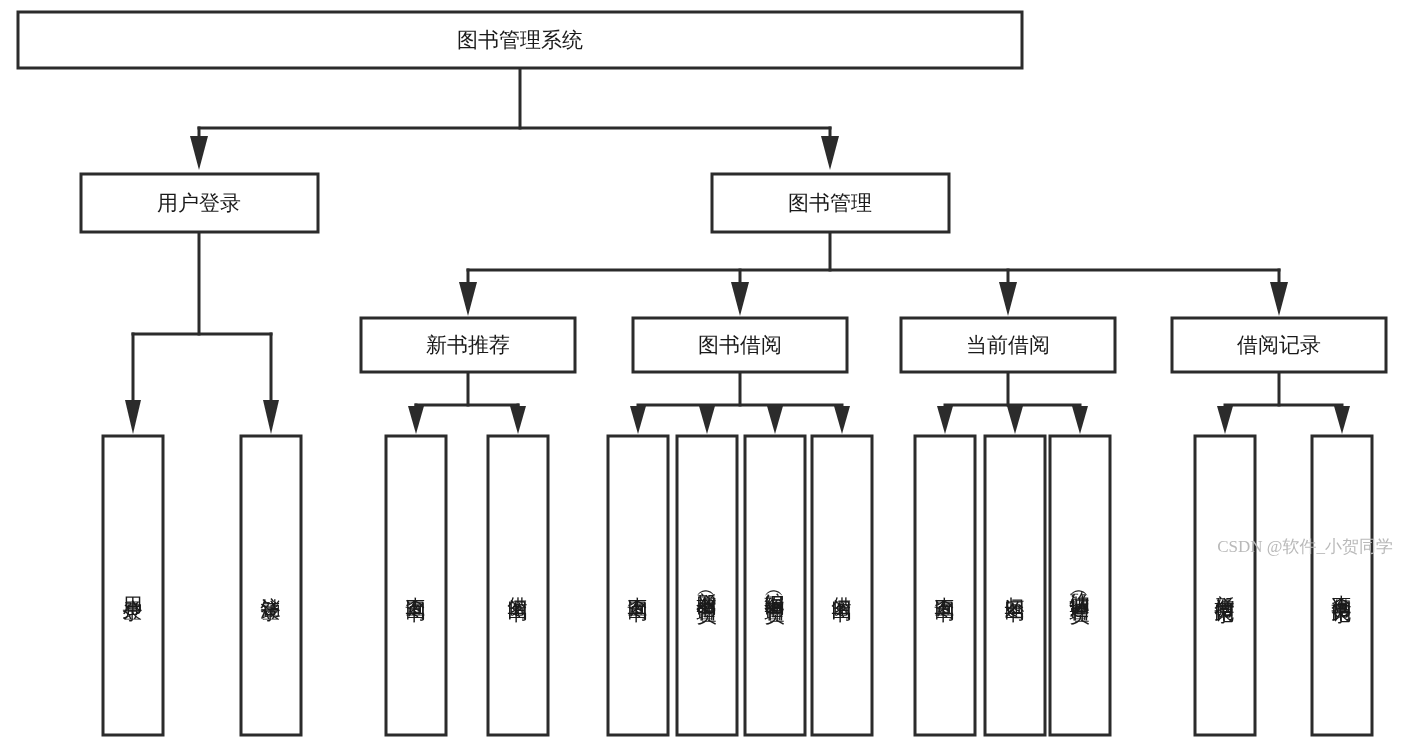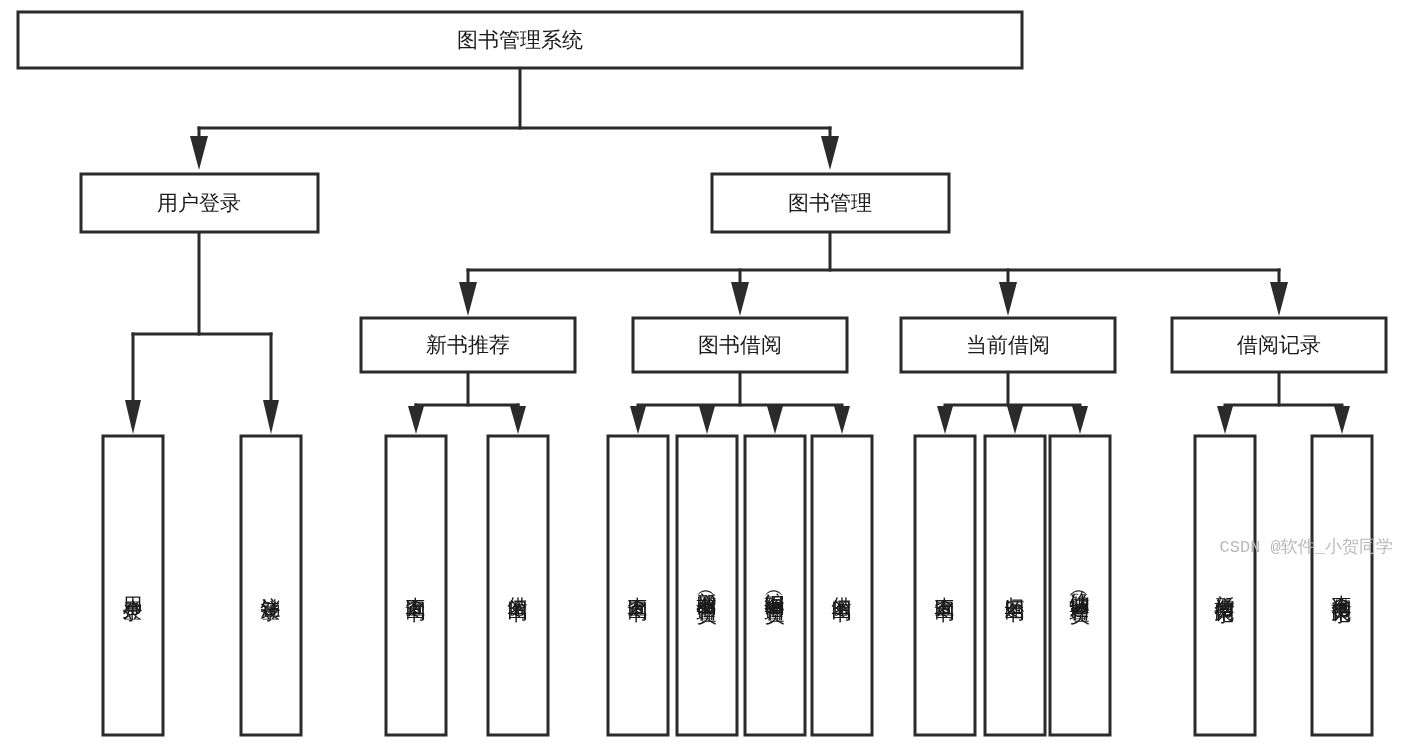--- a/index.html
+++ b/index.html
@@ -56,21 +56,21 @@
     fill: #1a1a1a;
     writing-mode: vertical-rl;
     text-orientation: upright;
     text-anchor: middle;
     letter-spacing: 2px;
   }
   .watermark {
     position: absolute;
     right: 12px;
     bottom: 6px;
-    font-family: Liberation Mono, monospace;
+    font-family: Liberation Serif, serif;
     font-size: 17px;
     color: #b9b9b9;
     white-space: nowrap;
     pointer-events: none;
     user-select: none;
   }
 </style>
 </head>
 <body>
 

